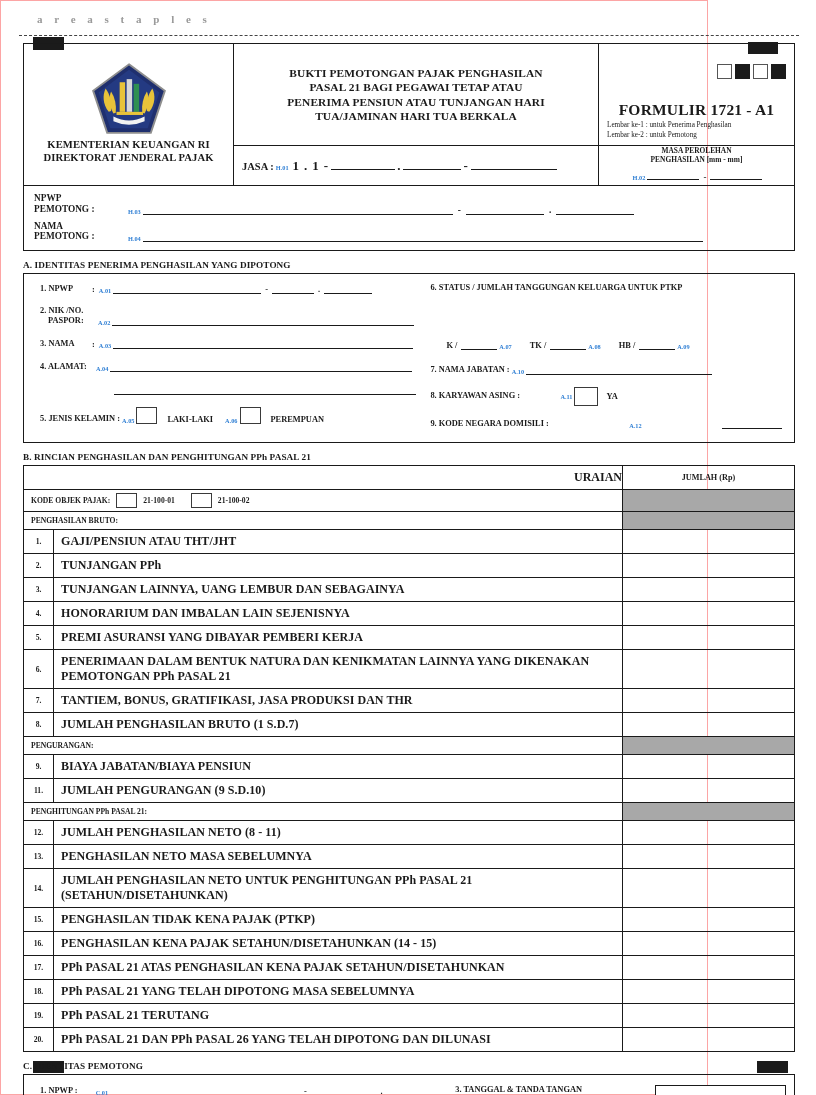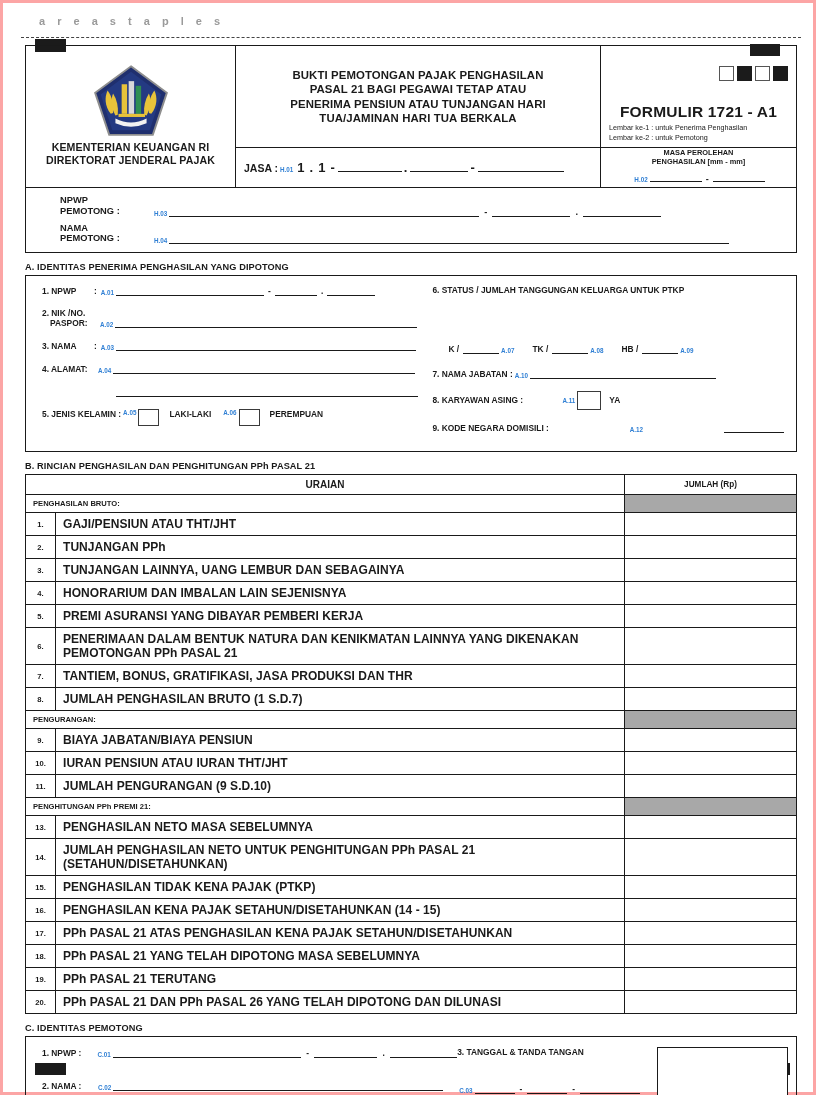--- a/index.html
+++ b/index.html
@@ -5,23 +5,24 @@
   * { box-sizing: border-box; margin: 0; padding: 0; }
   html, body {
     width: 816px; height: 1095px;
     background: #fff;
     font-family: "Liberation Sans", sans-serif;
     color: #1a1a1a;
     overflow: hidden;
   }
   .page {
     position: relative;
-    width: 816px; height: 1095px;
+    width: 708px; height: 1095px;
     background: #fff;
-    border: 3px solid #fca5a5;
+    border: 1px solid #fca5a5;
+    font-family: Liberation Serif, serif;
   }
 
   
   .staple-text {
     position: absolute; left: 36px; top: 12px;
     font-size: 11px; font-weight: bold; letter-spacing: 4.5px;
     color: #9a9a9a;
   }
   .tear-line {
     position: absolute; left: 18px; top: 34px; width: 780px;
@@ -76,37 +77,37 @@
 
   .masa-cell { padding: 1px 6px 3px; text-align: center; }
   .masa-title { font-size: 7.4px; font-weight: bold; line-height: 1.2; }
 
   
   .pemotong {
     border: 1.6px solid #1a1a1a; border-top: none;
     padding: 7px 10px 8px; display: flex; flex-direction: column; gap: 6px;
   }
   .pm-row { display: flex; align-items: flex-end; font-size: 9.3px; font-weight: bold; }
-  .pm-lbl { width: 92px; line-height: 1.15; margin-left: 24px; }
+  .pm-lbl { width: 92px; line-height: 1.15; }
 
   
   .sec-h { font-size: 9.2px; font-weight: bold; margin: 9px 0 3px; letter-spacing: .1px; }
 
   
   .boxA { border: 1.5px solid #1a1a1a; display: flex; padding: 9px 0 7px; }
   .colA { width: 52%; padding-left: 16px; padding-right: 8px; }
   .colB { width: 48%; padding-left: 6px; padding-right: 12px; }
   .fld { display: flex; align-items: flex-end; margin-bottom: 12px; font-size: 8.4px; font-weight: bold; }
   .fld-lbl { white-space: nowrap; line-height: 1.2; }
   .cbx { width: 21px; height: 17px; border: 1.5px solid #3a3a3a; background: #fff; display: inline-block; }
 
   
   table.tb { width: 100%; border-collapse: collapse; border: 1.5px solid #1a1a1a; }
   table.tb td, table.tb th { border: 1.1px solid #1a1a1a; }
-  .th-ur { text-align: center; font-size: 10px; font-weight: bold; padding: 4px 0; }
+  .th-ur { text-align: right; font-size: 12px; font-weight: bold; padding: 4px 0; }
   .th-jm { text-align: center; font-size: 8.2px; font-weight: bold; padding: 4px 0; width: 172px; }
   .c-no { width: 30px; text-align: center; font-size: 7.6px; font-weight: bold; padding: 4px 0; }
   .c-tx { font-size: 12px; font-weight: bold; padding: 4px 0 4px 7px; letter-spacing: .05px; }
   .c-amt { width: 172px; }
   .grey { background: #a8a8a8; }
   .grouphdr { font-size: 7.6px; font-weight: bold; padding: 4px 0 4px 7px; }
   .kode-cell { padding: 3px 0 3px 7px; font-size: 7.6px; font-weight: bold; }
   .kode-inner { display: flex; align-items: center; gap: 6px; }
   .kode-bx { width: 21px; height: 15px; border: 1.4px solid #3a3a3a; background: #fff; }
 
@@ -263,21 +264,21 @@
         </div>
         <div class="fld">
           <span class="fld-lbl" style="width:54px;">4. ALAMAT:</span>
           <span class="code">A.04</span>
           <span class="ul" style="width:302px;"></span>
         </div>
         <div class="fld">
           <span style="width:74px;"></span>
           <span class="ul" style="width:302px;"></span>
         </div>
-        <div class="fld" style="margin-bottom:18px;align-items:flex-start;">
+        <div class="fld" style="margin-bottom:11px;align-items:flex-end;">
           <span class="fld-lbl">5. JENIS KELAMIN :</span>
           <span class="code">A.05</span>
           <span class="cbx"></span>
           <span style="margin:0 10px;">LAKI-LAKI</span>
           <span class="code">A.06</span>
           <span class="cbx"></span>
           <span style="margin-left:10px;">PEREMPUAN</span>
         </div>
       </div>
 
@@ -316,20 +317,32 @@
     <div class="sec-h">B. RINCIAN PENGHASILAN DAN PENGHITUNGAN PPh PASAL 21</div>
     <table class="tb">
       <thead>
         <tr>
           <th class="th-ur" colspan="2">URAIAN</th>
           <th class="th-jm">JUMLAH (Rp)</th>
         </tr>
       </thead>
       <tbody>
         <tr>
+          <td class="kode-cell" colspan="2">
+            <div class="kode-inner">
+              <span>KODE OBJEK PAJAK:</span>
+              <span class="kode-bx"></span>
+              <span>21-100-01</span>
+              <span class="kode-bx" style="margin-left:10px;"></span>
+              <span>21-100-02</span>
+            </div>
+          </td>
+          <td class="c-amt grey"></td>
+        </tr>
+        <tr>
           <td class="grouphdr" colspan="2">PENGHASILAN BRUTO:</td>
           <td class="c-amt grey"></td>
         </tr>
         <tr>
             <td class="c-no">1.</td>
             <td class="c-tx">GAJI/PENSIUN ATAU THT/JHT</td>
             <td class="c-amt"></td>
           </tr>
         <tr>
             <td class="c-no">2.</td>
@@ -370,34 +383,34 @@
         <tr>
           <td class="grouphdr" colspan="2">PENGURANGAN:</td>
           <td class="c-amt grey"></td>
         </tr>
         <tr>
             <td class="c-no">9.</td>
             <td class="c-tx">BIAYA JABATAN/BIAYA PENSIUN</td>
             <td class="c-amt"></td>
           </tr>
         <tr>
-            <td class="c-no">10.</td>
-            <td class="c-tx">IURAN PENSIUN ATAU IURAN THT/JHT</td>
-            <td class="c-amt"></td>
-          </tr>
-        <tr>
             <td class="c-no">11.</td>
             <td class="c-tx">JUMLAH PENGURANGAN (9 S.D.10)</td>
             <td class="c-amt"></td>
           </tr>
 
         <tr>
-          <td class="grouphdr" colspan="2">PENGHITUNGAN PPh PREMI 21:</td>
+          <td class="grouphdr" colspan="2">PENGHITUNGAN PPh PASAL 21:</td>
           <td class="c-amt grey"></td>
         </tr>
+        <tr>
+            <td class="c-no">12.</td>
+            <td class="c-tx">JUMLAH PENGHASILAN NETO (8 - 11)</td>
+            <td class="c-amt"></td>
+          </tr>
         <tr>
             <td class="c-no">13.</td>
             <td class="c-tx">PENGHASILAN NETO MASA SEBELUMNYA</td>
             <td class="c-amt"></td>
           </tr>
         <tr>
             <td class="c-no">14.</td>
             <td class="c-tx">JUMLAH PENGHASILAN NETO UNTUK PENGHITUNGAN PPh PASAL 21 (SETAHUN/DISETAHUNKAN)</td>
             <td class="c-amt"></td>
           </tr>

